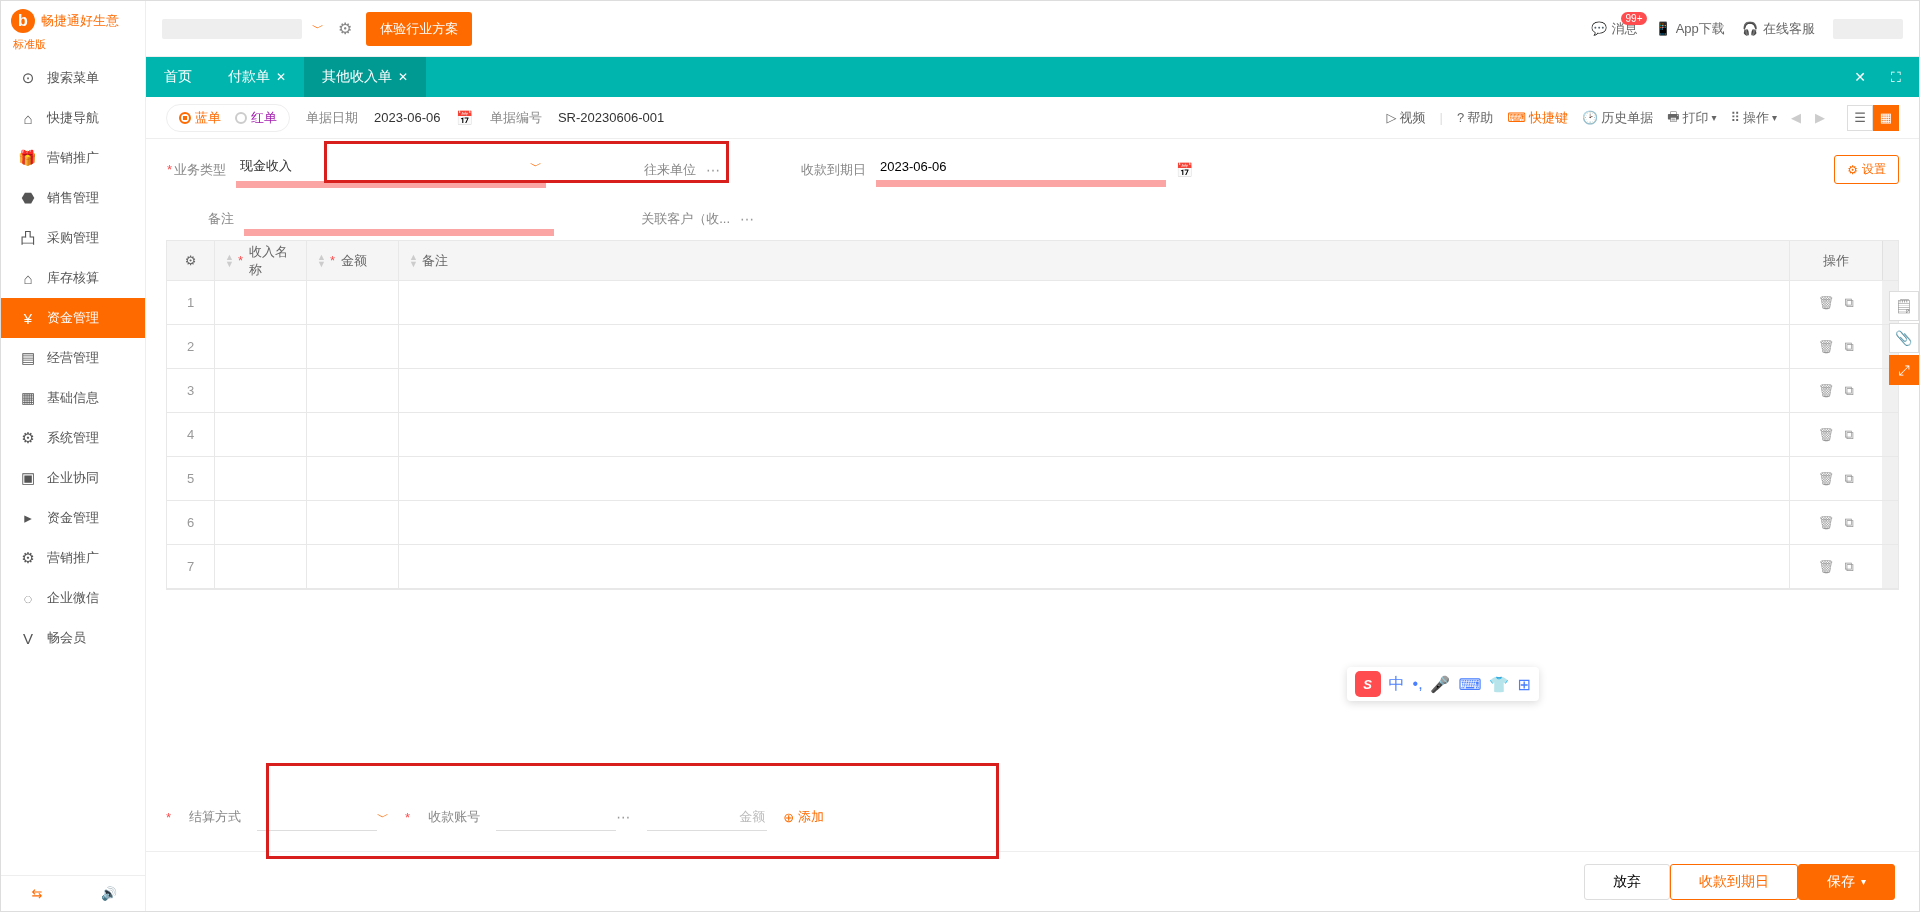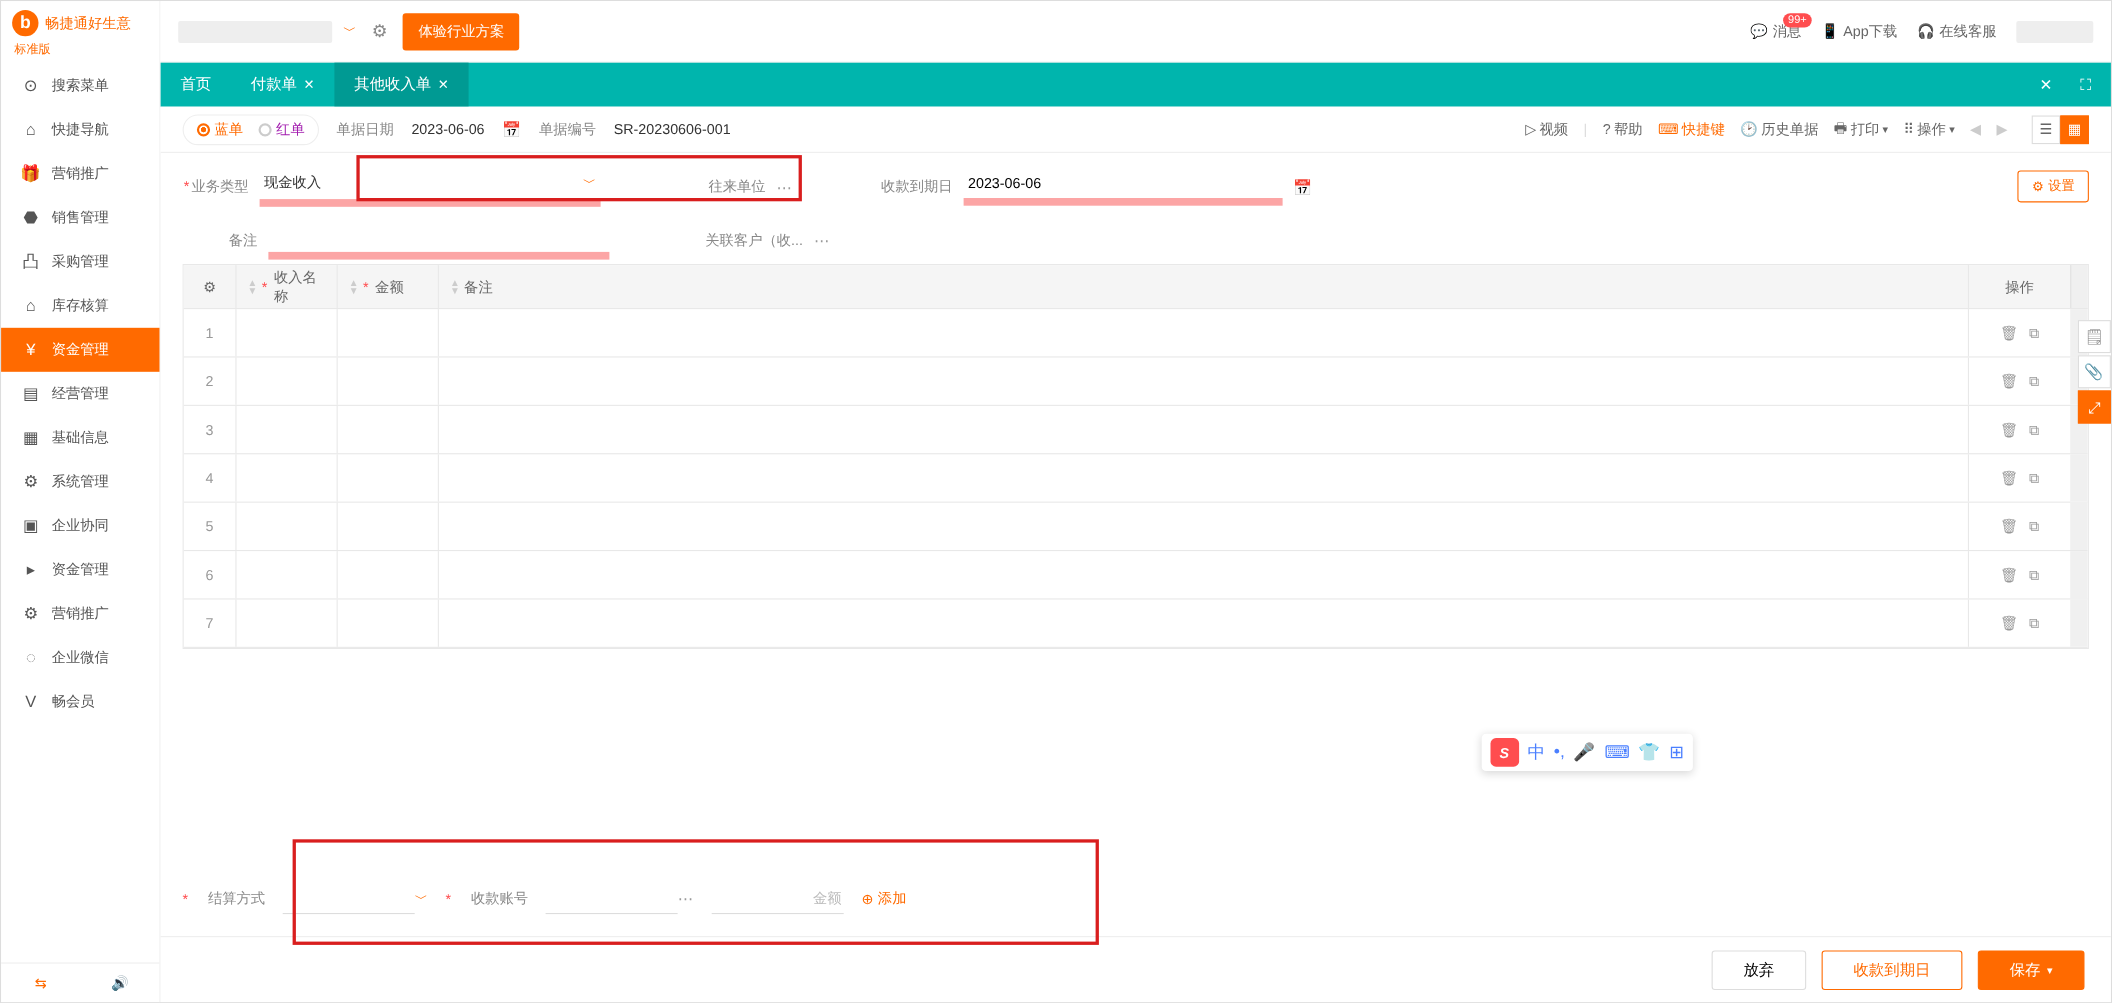--- a/index.html
+++ b/index.html
@@ -92,21 +92,21 @@
 .grid-sum{display:flex;height:40px;background:#fff8ee;border-top:1px solid #e8e8e8}
 .gs-cell{display:flex;align-items:center;padding:0 10px;border-right:1px solid #e8e8e8;font-size:13px}
 .vscroll{width:16px;background:#f0f0f0;border-left:1px solid #e0e0e0}
 
 .settle{padding:20px;display:flex;align-items:center;gap:16px;font-size:13px;position:relative}
 .settle-inp{border:none;border-bottom:1px solid #ddd;padding:6px 2px;width:120px;outline:none;font-size:13px}
 .settle-inp::placeholder{color:#bbb}
 .add-btn{color:#ff6a00;display:flex;align-items:center;gap:4px;cursor:pointer}
 .hl-box2{position:absolute;border:3px solid #d91e1e;top:-20px;left:120px;width:733px;height:96px;pointer-events:none}
 
-.footer{height:60px;border-top:1px solid #eee;display:flex;align-items:center;justify-content:flex-end;padding:0 24px;gap:14px}
+.footer{height:60px;border-top:1px solid #eee;display:flex;align-items:center;justify-content:flex-end;padding:0 24px;}
 .btn{padding:8px 28px;border-radius:3px;font-size:14px;cursor:pointer;border:1px solid #ddd;background:#fff}
 .btn-draft{border-color:#ff6a00;color:#ff6a00}
 .btn-save{background:#ff6a00;color:#fff;border-color:#ff6a00;display:flex;align-items:center;gap:6px}
 
 .right-rail{position:absolute;right:0;top:290px;display:flex;flex-direction:column;gap:2px}
 .rail-btn{width:30px;height:30px;background:#fff;border:1px solid #ddd;display:flex;align-items:center;justify-content:center;font-size:14px;color:#888;cursor:pointer}
 .rail-btn.act{background:#ff6a00;color:#fff;border-color:#ff6a00}
 
 .ime-bar{position:absolute;right:380px;bottom:210px;display:flex;align-items:center;gap:8px;background:#fff;padding:4px 8px;border-radius:4px;box-shadow:0 2px 8px rgba(0,0,0,.15)}
 .ime-logo{width:26px;height:26px;background:#ff4d4f;border-radius:5px;color:#fff;display:flex;align-items:center;justify-content:center;font-weight:bold;font-style:italic}

